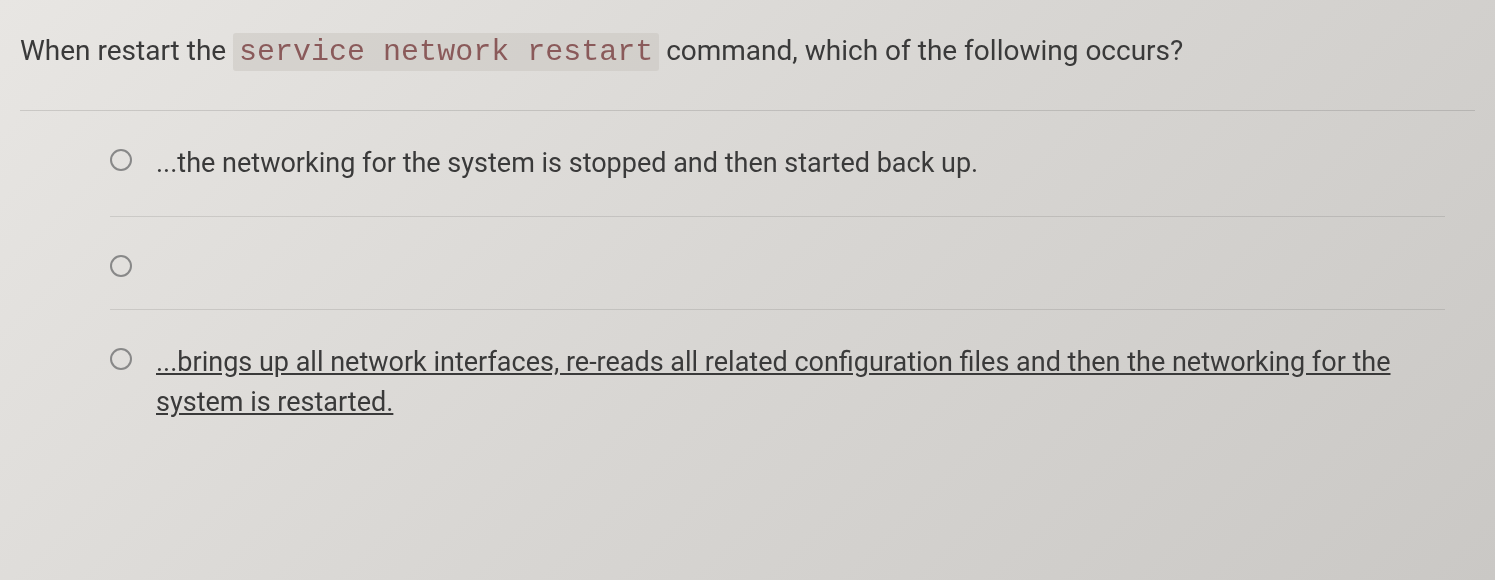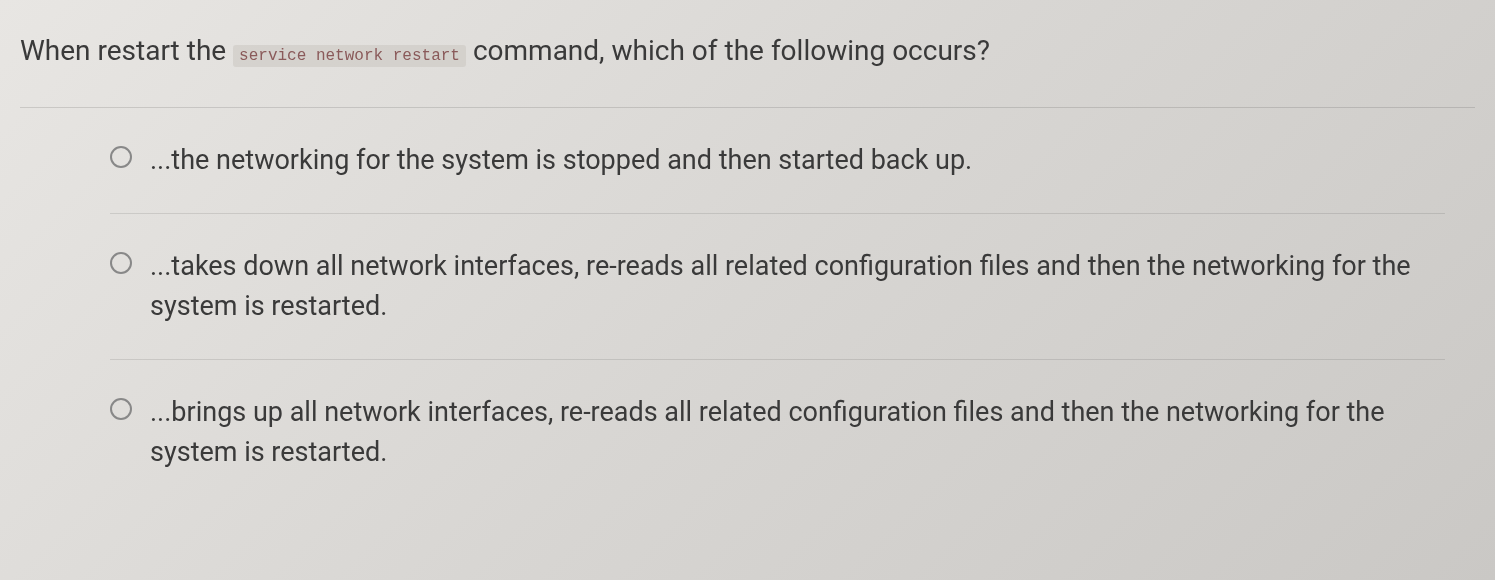--- a/index.html
+++ b/index.html
@@ -24,35 +24,36 @@
       color: #3a3a3a;
       padding-bottom: 35px;
       border-bottom: 1px solid rgba(0,0,0,0.12);
     }
     .code-inline {
       font-family: "Courier New", Courier, monospace;
       background: rgba(200,195,190,0.5);
       color: #8a5a5a;
       padding: 2px 6px;
       border-radius: 3px;
-      font-size: 16px;
+      font-size: 30px;
     }
     .options-container {
       padding-left: 90px;
       padding-right: 30px;
     }
     .option-row {
       display: flex;
       align-items: flex-start;
-      gap: 18px;
+      gap: 24px;
       padding: 32px 0;
       border-bottom: 1px solid rgba(0,0,0,0.1);
     }
     .option-row:last-child {
       border-bottom: none;
+      text-decoration: underline;
     }
     .radio-circle {
       flex-shrink: 0;
       width: 22px;
       height: 22px;
       border: 2px solid #888;
       border-radius: 50%;
       margin-top: 6px;
       background: transparent;
       cursor: pointer;
@@ -76,21 +77,20 @@
 
   <div class="options-container">
 
     <div class="option-row">
       <div class="radio-circle"></div>
       <div class="option-label">...the networking for the system is stopped and then started back up.</div>
     </div>
 
     <div class="option-row">
       <div class="radio-circle"></div>
-      <div class="option-label">...takes down all network interfaces, re-reads all related configuration files and then the networking for the system is restarted.</div>
     </div>
 
     <div class="option-row">
       <div class="radio-circle"></div>
       <div class="option-label">...brings up all network interfaces, re-reads all related configuration files and then the networking for the system is restarted.</div>
     </div>
 
   </div>
 </div>
 

